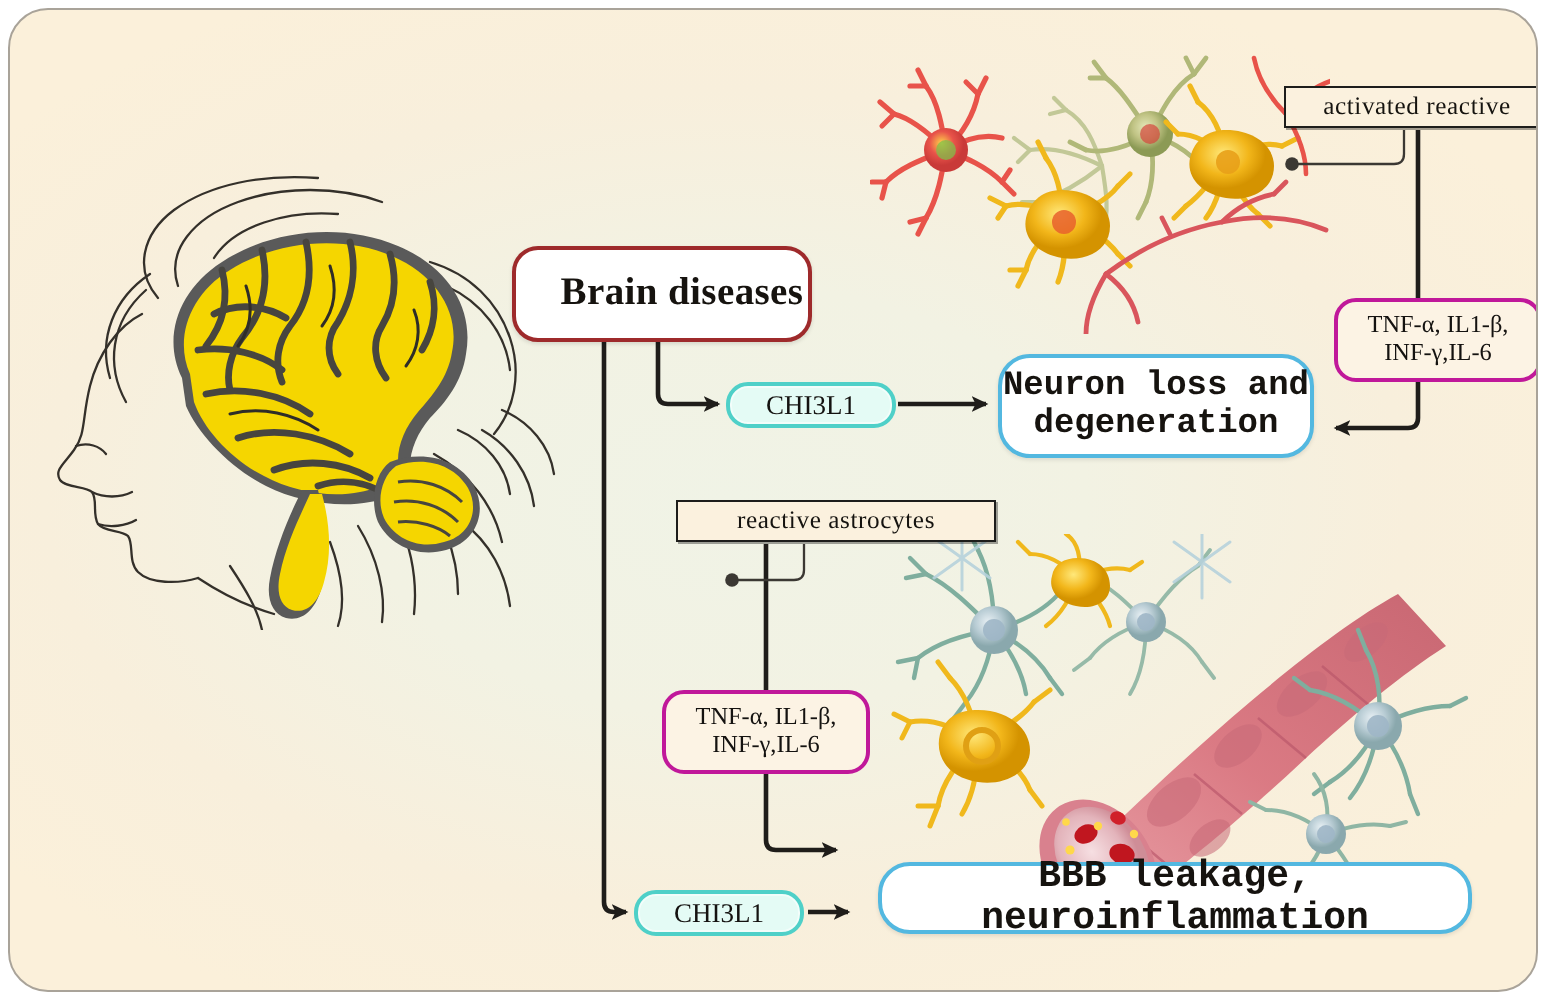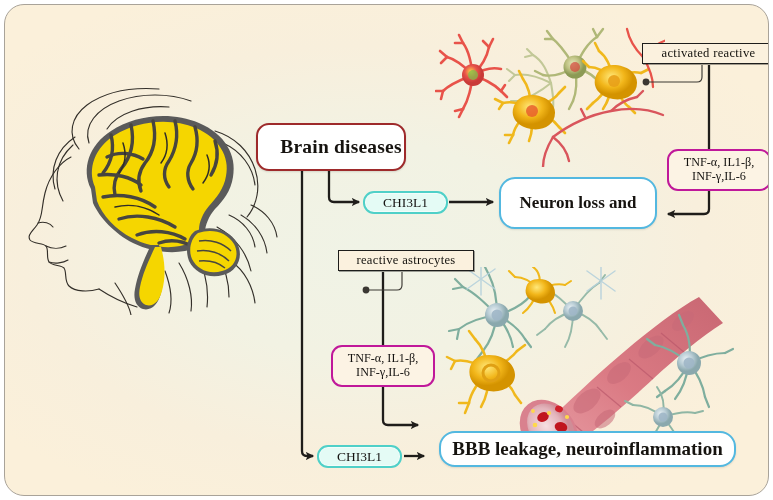--- a/index.html
+++ b/index.html
@@ -35,38 +35,39 @@
     font-weight:normal;font-size:13.5px;color:#141210;
     box-shadow:0 0 0 1px rgba(255,255,255,.5) inset;
   }
   .chi-top{left:358px;top:186px;width:85px;height:23px;}
   .chi-bot{left:312px;top:440px;width:85px;height:23px;}
 
   .outcome{
     border:2.2px solid #53b8e0;border-radius:16px;background:#ffffff;
     font-weight:bold;color:#16130f;
     box-shadow:0 1px 2px rgba(0,0,0,.10);
+    font-family:Liberation Mono, monospace;
   }
   .neuron-loss{left:494px;top:172px;width:158px;height:52px;font-size:17px;}
   .bbb{left:424px;top:426px;width:297px;height:36px;font-size:19px;margin-left:10px;}
 
   .cyto{
     border:2px solid #c0189a;border-radius:11px;background:#fcf3e4;
     font-size:12.2px;color:#141210;padding:19px 6px;align-items:center;
   }
   .cyto-top{left:662px;top:144px;width:104px;height:38px;}
   .cyto-bot{left:326px;top:340px;width:104px;height:38px;}
 
   .tag{
     border:1.6px solid #1d1d1b;background:#fbf1de;
     font-size:12.6px;color:#15130f;letter-spacing:.3px;
     box-shadow:1px 1px 0 rgba(0,0,0,.35);
   }
   .tag-micro{left:637px;top:38px;width:133px;height:21px;}
-  .tag-astro{left:333px;top:245px;width:136px;height:21px;align-items:center;}
+  .tag-astro{left:333px;top:245px;width:160px;height:21px;align-items:center;}
 
   
   svg.lay{position:absolute;left:0;top:0;width:763px;height:490px;overflow:visible;}
   svg.lay *{vector-effect:non-scaling-stroke;}
 
   .art{position:absolute;}
 </style>
 </head>
 <body>
 
@@ -489,20 +490,21 @@
       <span>CHI3L1</span>
     </div>
 
     <div class="node chi chi-bot">
       <span>CHI3L1</span>
     </div>
 
     <div class="node outcome neuron-loss">
       <span>
         <span>Neuron loss and</span><br>
+        <span>degeneration</span>
       </span>
     </div>
 
     <div class="node outcome bbb">
       <span>BBB leakage, neuroinflammation</span>
     </div>
 
     <div class="node cyto cyto-top">
       <span>
         <span>TNF-α,  IL1-β,</span><br>

